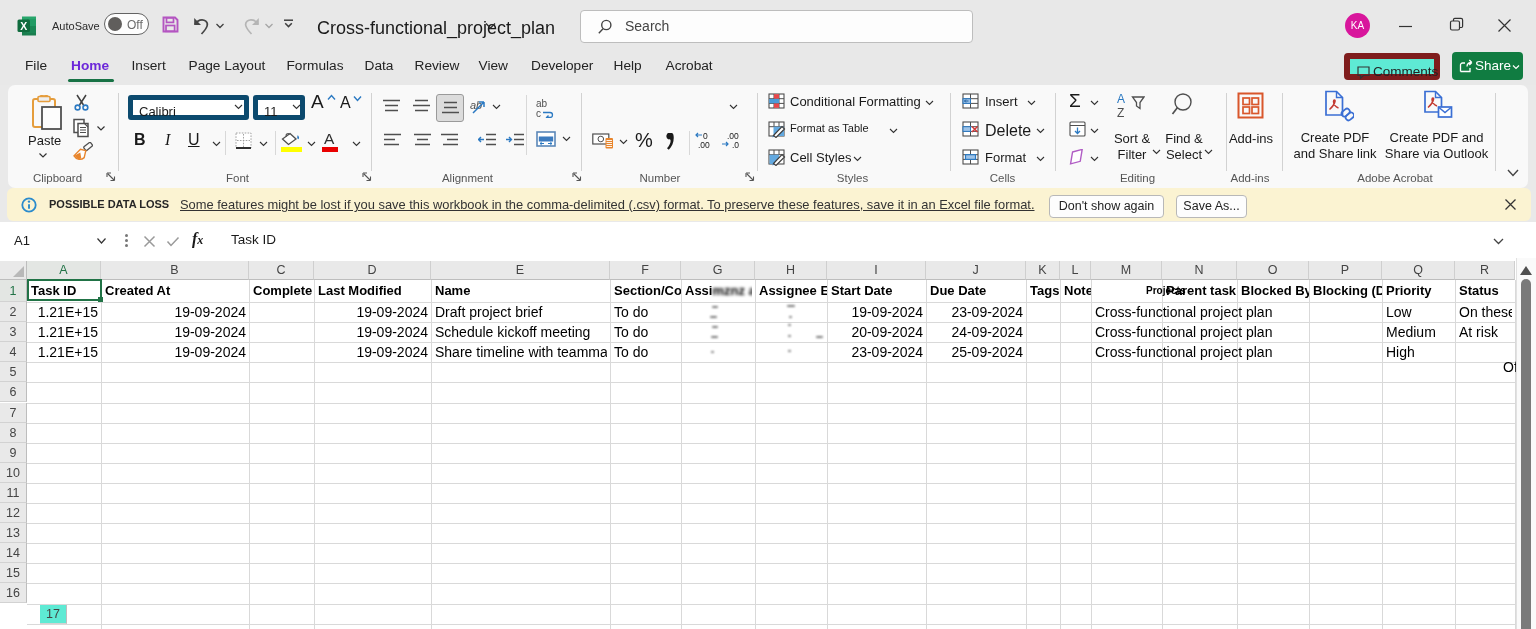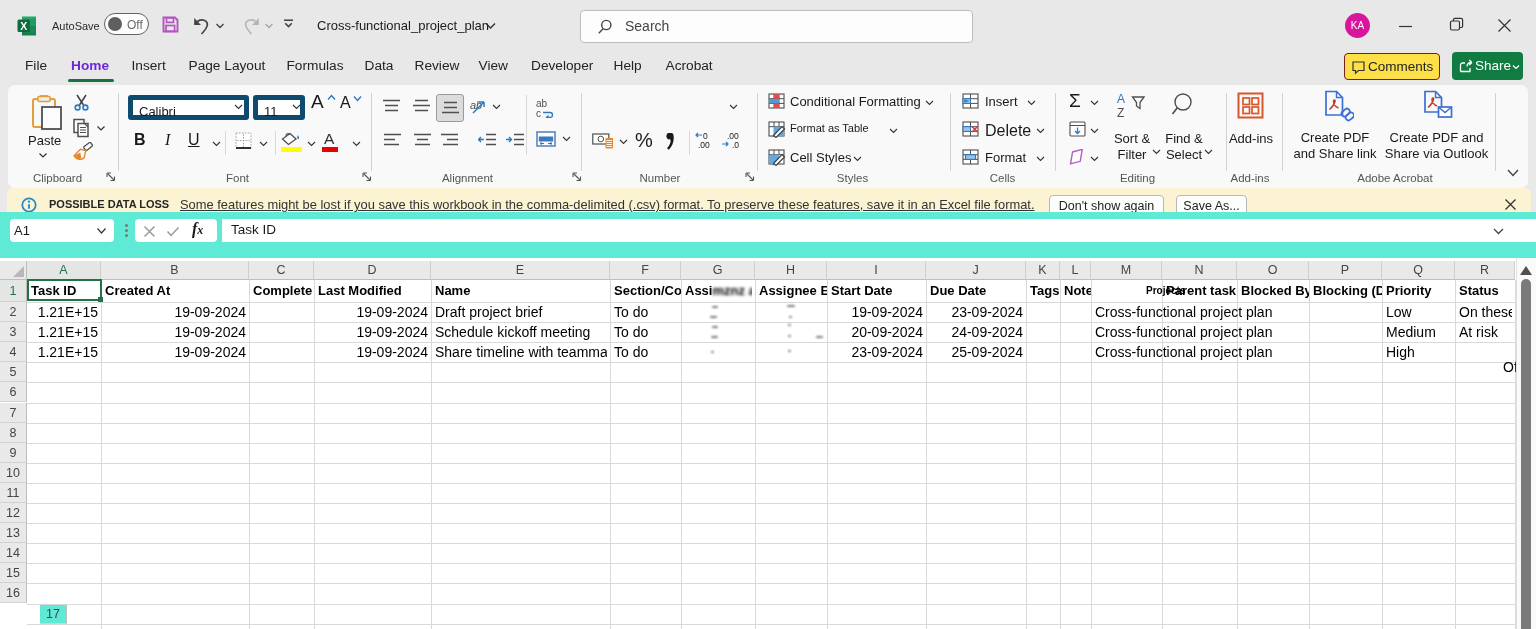--- a/index.html
+++ b/index.html
@@ -13,21 +13,21 @@
 #ribbon { position:absolute; left:0; top:85px; width:1536px; height:103px; background:#e9e9e9; }
 .gsep { position:absolute; top:8px; height:78px; width:1px; background:#d2d2d2; }
 .glabel { position:absolute; top:87px; font-size:11.5px; color:#555; text-align:center; }
 .launcher { position:absolute; top:86px; width:12px; height:12px; }
 .combo { position:absolute; background:#fff; border:5px solid #0c4a6e; border-radius:3px; font-size:13px; color:#1a1a1a; }
 .chev { position:absolute; width:9px; height:9px; }
 
 #warnbar { position:absolute; left:7px; top:188px; width:1524px; height:33px; background:#fbf3d2; border-radius:6px; }
 .wbtn { position:absolute; top:7px; height:23px; background:#fdfdfd; border:1px solid #b8b8b8; border-radius:4px; font-size:12.5px; color:#222; text-align:center; }
 
-#fbar { position:absolute; left:0; top:212px; width:1536px; height:52px; background:#5eead4; }
+#fbar { position:absolute; left:0; top:222px; width:1536px; height:52px; background:#ffffff; }
 
 #grid { position:absolute; left:0; top:258px; width:1536px; height:371px; background:#fff; }
 .colh { position:absolute; top:3px; height:19px; background:#e9e9e9; border-right:1px solid #cfcfcf; border-bottom:1px solid #bdbdbd; font-size:12.5px; color:#444; text-align:center; line-height:19px; }
 .rowh { position:absolute; left:0; width:27px; background:#e9e9e9; border-right:1px solid #bdbdbd; border-bottom:1px solid #d2d2d2; font-size:12.5px; color:#444; text-align:center; }
 .cell { position:absolute; font-size:14px; color:#000; height:20px; line-height:20px; white-space:nowrap; overflow:hidden; }
 .gl-v { position:absolute; top:22px; width:1px; height:349px; background:#d9d9d9; }
 .gl-h { position:absolute; left:27px; width:1489px; height:1px; background:#d9d9d9; }
 </style>
 </head>
 <body>
@@ -66,21 +66,21 @@
     <path d="M17 9.3 C15.2 5.2 9.5 3.4 6.2 6.2 C3.4 8.6 4 12 10.5 19" fill="none" stroke="#b5b5b5" stroke-width="1.7"></path>
   </svg>
   <svg class="abs" style="left:264px;top:22px" width="10" height="8" viewBox="0 0 10 8">
       <path d="M1.5 2 L5 5.5 L8.5 2" fill="none" stroke="#a6a6a6" stroke-width="1.3"></path>
     </svg>
 
   <svg class="abs" style="left:283px;top:19px" width="11" height="10" viewBox="0 0 11 10">
     <path d="M1 1.2 L10 1.2" stroke="#404040" stroke-width="1.5"></path>
     <path d="M2.2 4.3 L5.5 7.6 L8.8 4.3" fill="none" stroke="#404040" stroke-width="1.5"></path>
   </svg>
-  <div class="abs" style="left:317px;top:18px;font-size:13px;color:#1a1a1a;">Cross-functional_project_plan</div>
+  <div class="abs" style="left:317px;top:18px;font-size:18px;color:#1a1a1a;">Cross-functional_project_plan</div>
   <svg class="abs" style="left:484px;top:21px" width="13" height="10" viewBox="0 0 13 10">
       <path d="M2 2.5 L6.5 7 L11 2.5" fill="none" stroke="#303030" stroke-width="1.4"></path>
     </svg>
 
   <div class="abs" style="left:580px;top:10px;width:393px;height:33px;background:#fdfdfd;border:1px solid #bdbdbd;border-radius:4px;">
     <svg class="abs" style="left:16px;top:8px" width="16" height="16" viewBox="0 0 16 16">
       <circle cx="9.3" cy="6" r="4.6" fill="none" stroke="#444" stroke-width="1.4"></circle>
       <path d="M6 9.8 L1.8 14.2" stroke="#444" stroke-width="1.4"></path>
     </svg>
     <div class="abs" style="left:44px;top:7px;font-size:14px;color:#444;">Search</div>
@@ -106,21 +106,21 @@
   <div class="menu" style="left:131.5px;">Insert</div>
   <div class="menu" style="left:188.5px;">Page Layout</div>
   <div class="menu" style="left:286.5px;">Formulas</div>
   <div class="menu" style="left:364.5px;">Data</div>
   <div class="menu" style="left:414.5px;">Review</div>
   <div class="menu" style="left:478.5px;">View</div>
   <div class="menu" style="left:531px;">Developer</div>
   <div class="menu" style="left:613.5px;">Help</div>
   <div class="menu" style="left:665.5px;">Acrobat</div>
 
-  <div class="abs" style="left:1344px;top:5px;width:96px;height:27px;background:#fde047;border:1px solid #7f1d1d;border-radius:4px;">
+  <div class="abs" style="left:1344px;top:5px;width:96px;height:27px;background:#5eead4;border:6px solid #7f1d1d;border-radius:4px;">
     <svg class="abs" style="left:6px;top:6px" width="15" height="15" viewBox="0 0 15 15">
       <path d="M2 2 H13 V10.5 H7.5 L4.5 13.2 V10.5 H2 Z" fill="none" stroke="#333" stroke-width="1.2"></path>
     </svg>
     <div class="abs" style="left:23px;top:5px;font-size:13.5px;color:#222;">Comments</div>
   </div>
 
   <div class="abs" style="left:1452px;top:4px;width:71px;height:28px;background:#107c41;border-radius:4px;">
     <svg class="abs" style="left:7px;top:7px" width="15" height="14" viewBox="0 0 15 14">
       <path d="M1.5 12.5 V6 A2 2 0 0 1 3.5 4 H6" fill="none" stroke="#fff" stroke-width="1.3"></path>
       <path d="M1.5 12.5 H11 V9" fill="none" stroke="#fff" stroke-width="1.3"></path>

